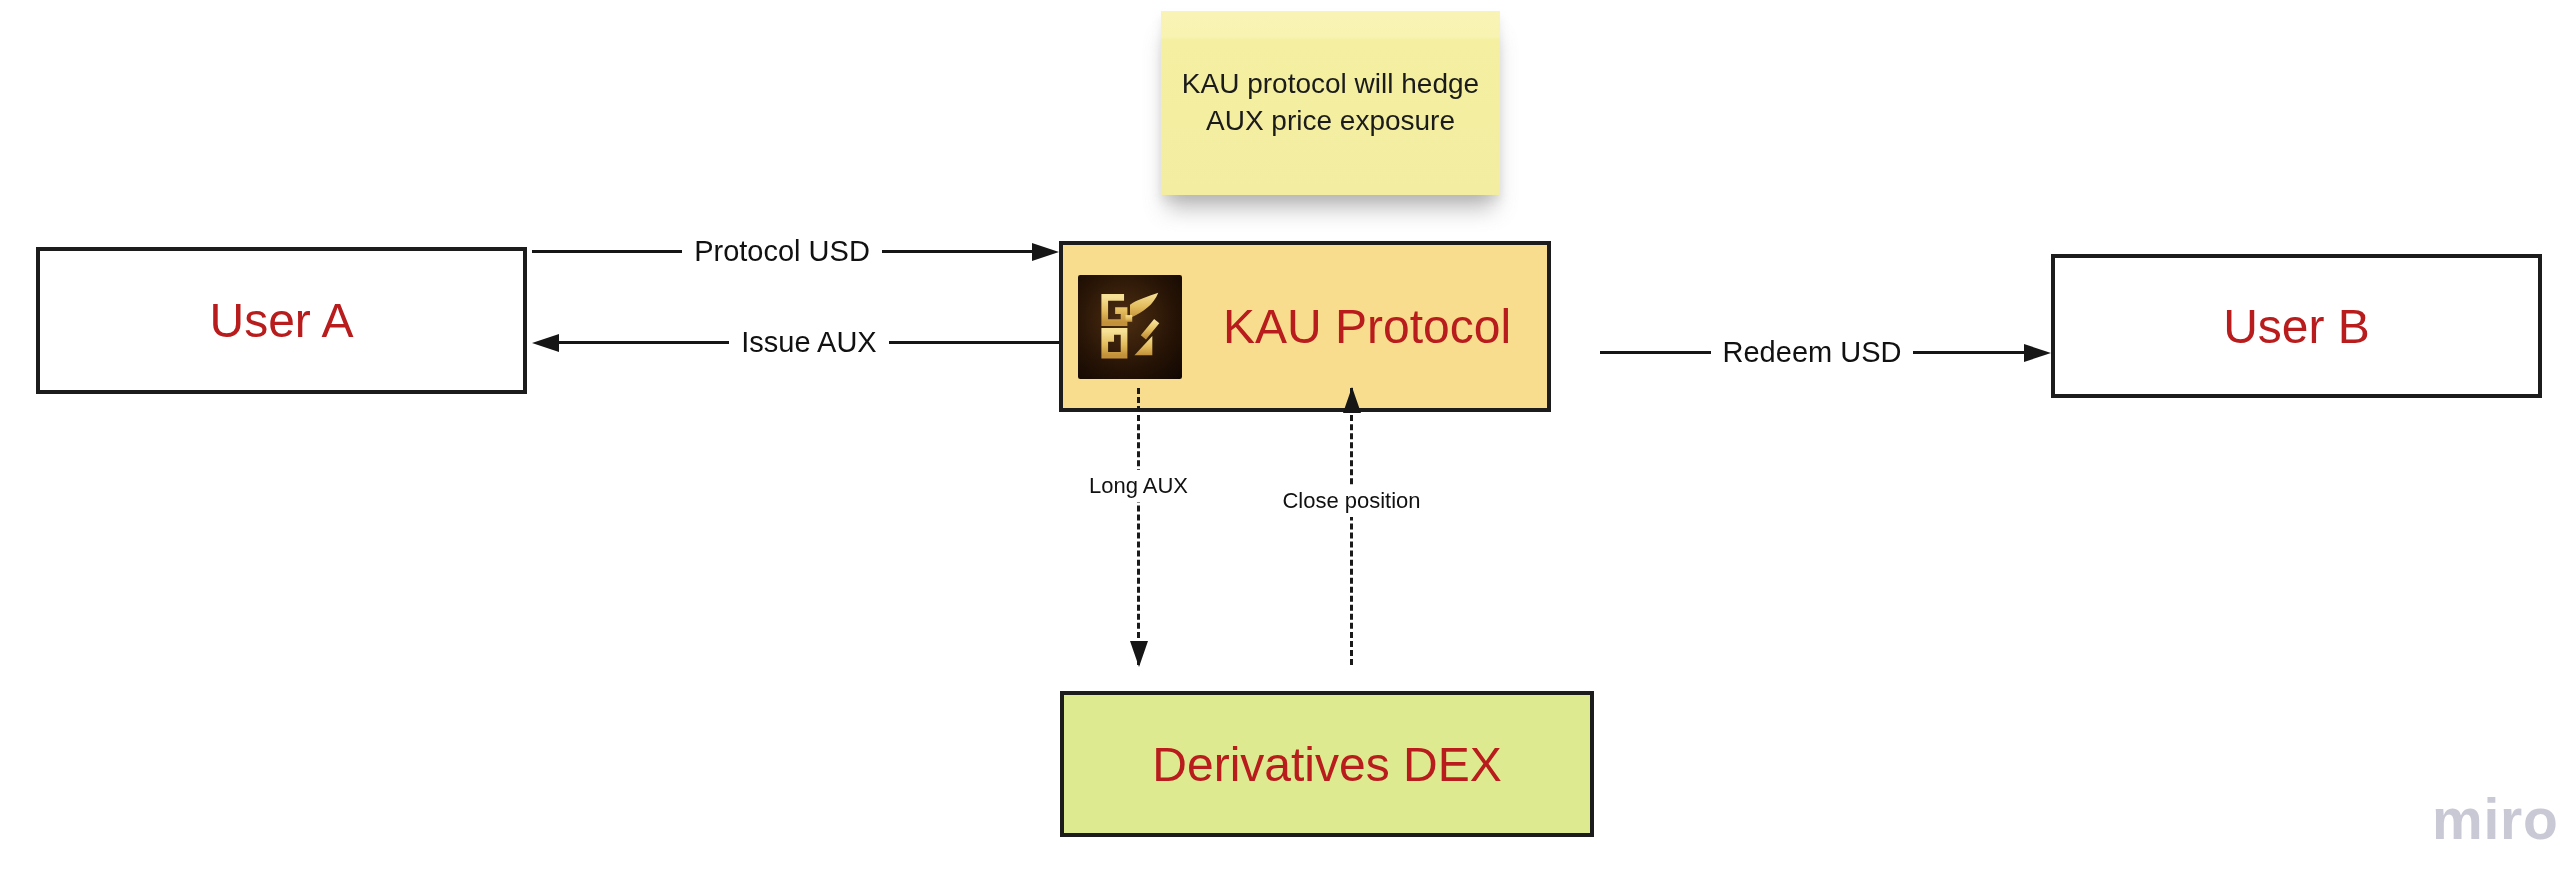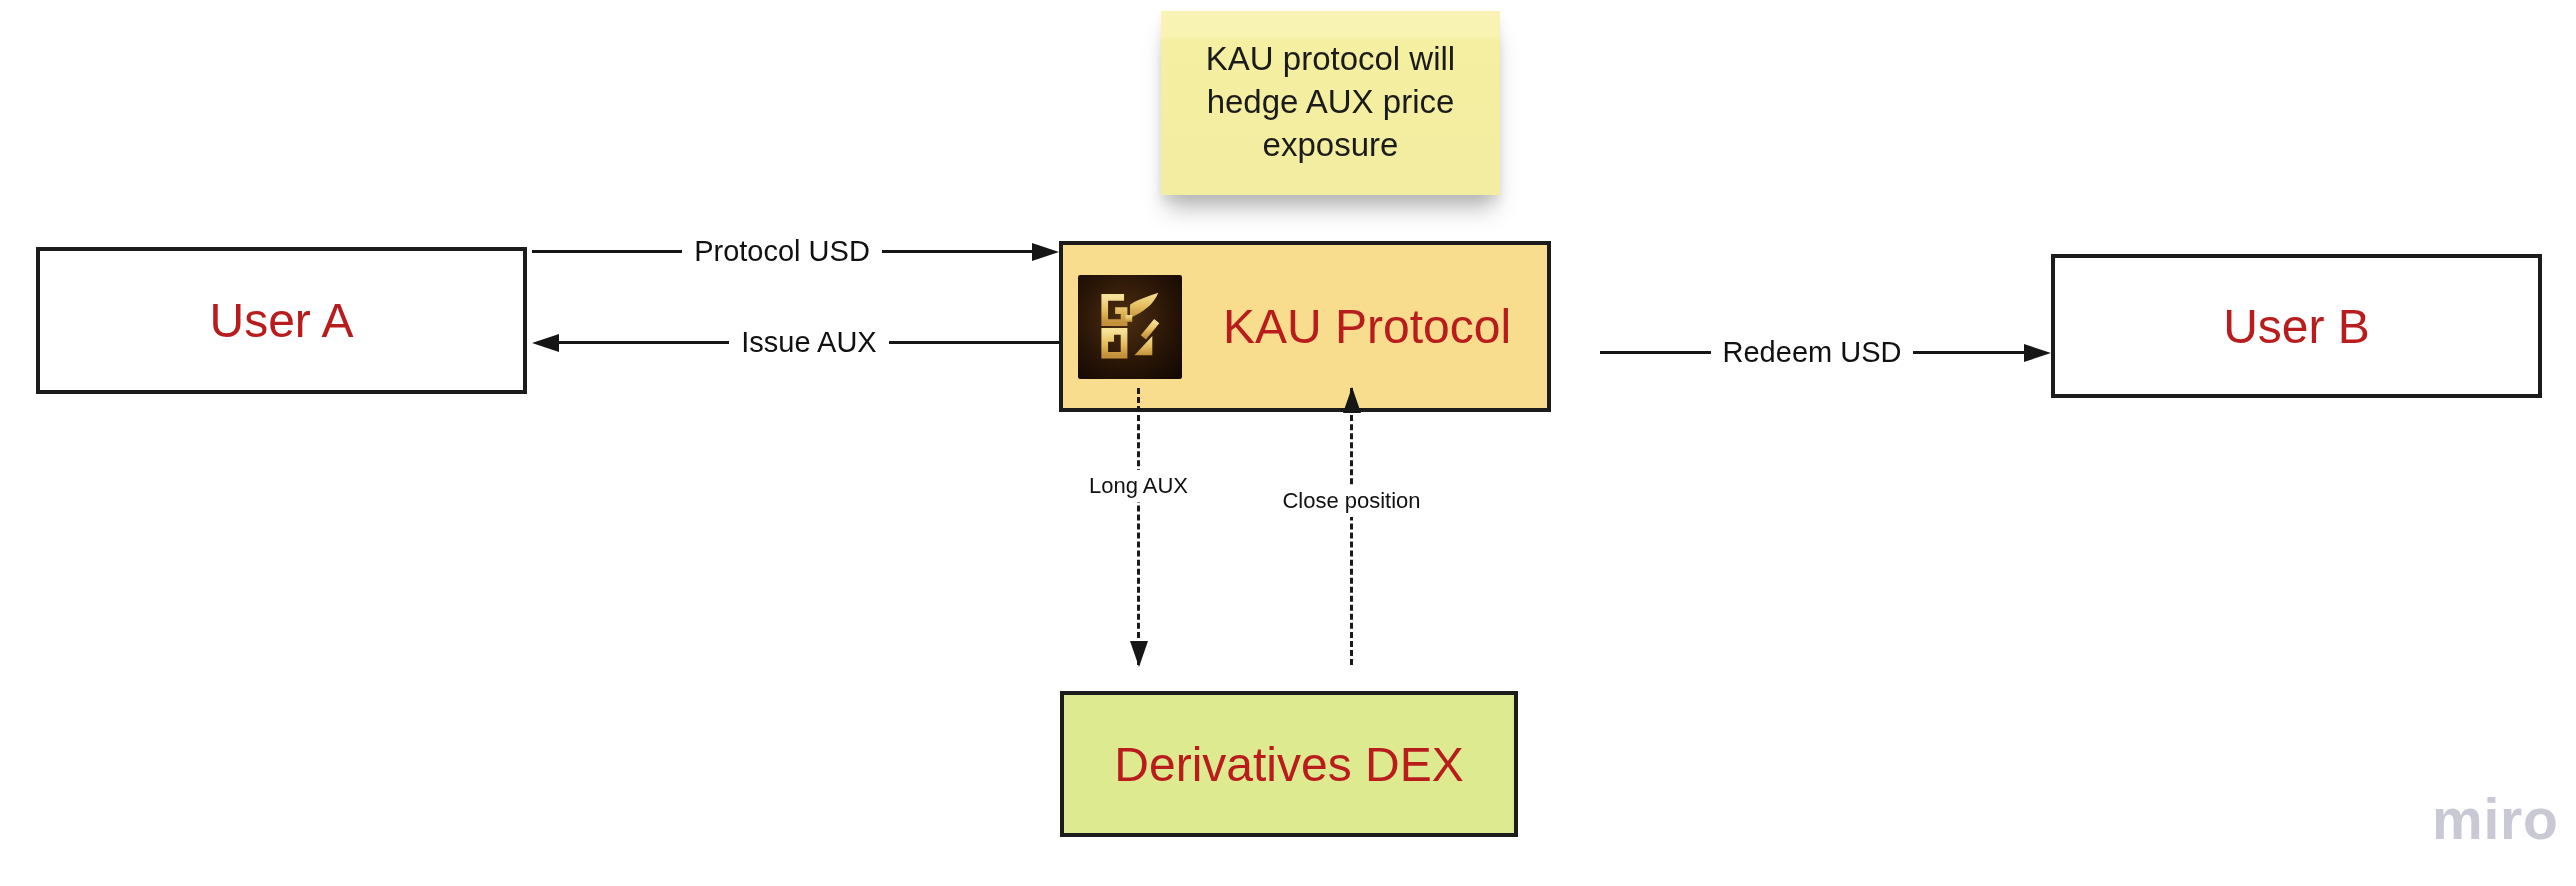--- a/index.html
+++ b/index.html
@@ -13,34 +13,34 @@
 
   
   .sticky{
     position:absolute;left:1161px;top:10.6px;width:339px;height:184px;
     background:linear-gradient(180deg,#f9f4b6 0%,#f8f3b0 14%,#f4efa1 16%,#f2eda0 100%);
     box-shadow:0 19.7px 21px -6px rgba(110,110,110,.45), 0 6px 9px rgba(150,150,150,.18);
     display:flex;align-items:center;justify-content:center;
   }
   .sticky-text{
     width:302px;text-align:center;
-    font-size:33px;line-height:1.3;color:#1b1b1b;
+    font-size:28px;line-height:1.3;color:#1b1b1b;
   }
 
   
   .node{
     position:absolute;border:4.5px solid #1c1c1c;box-sizing:border-box;
     display:flex;align-items:center;justify-content:center;
     color:#b91c1c;font-size:48px;margin-top:26px;
   }
   .node .node-label{white-space:nowrap;}
   #user-a{left:36px;top:221px;width:491px;height:147px;background:#ffffff;}
   #kau-protocol{left:1059px;top:215px;width:492px;height:171px;background:#f8dd8e;justify-content:flex-start;padding-left:15px;gap:41px;}
   #user-b{left:2051px;top:228px;width:491px;height:144px;background:#ffffff;}
-  #derivatives-dex{left:1060px;top:665px;width:458px;height:146px;background:#deea90;}
+  #derivatives-dex{left:1060px;top:665px;width:534px;height:146px;background:#deea90;}
 
   .kau-logo{width:104px;height:104px;display:block;flex:0 0 auto;}
 
   
   .harrow{
     position:absolute;height:33px;display:flex;align-items:center;
     color:#111111;font-size:29px;
   }
   .hline{flex:1;height:3px;background:#161616;}
   .conn-label{padding:0 12px;white-space:nowrap;}

